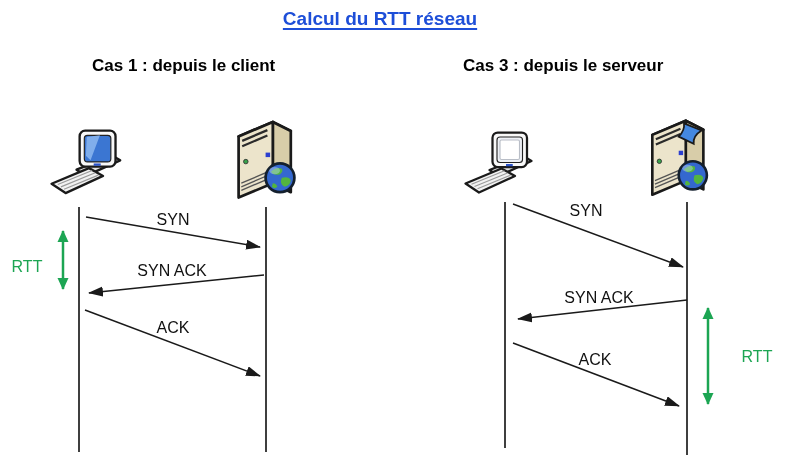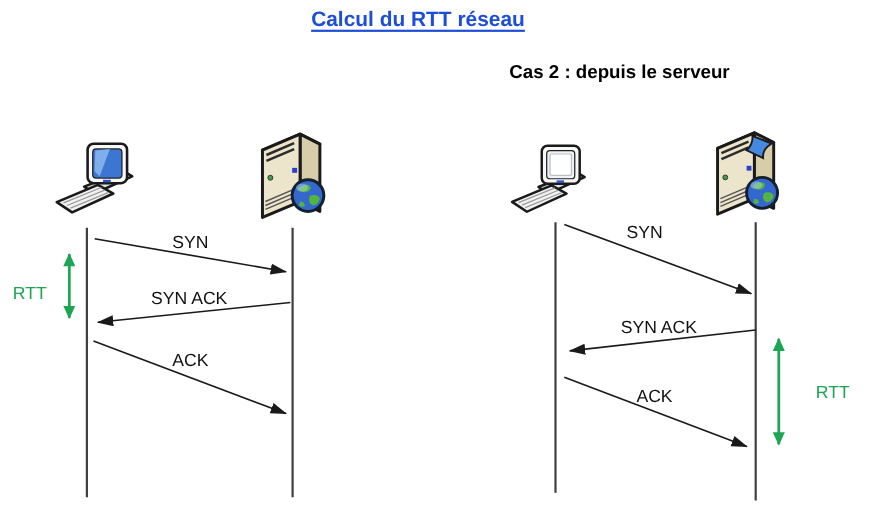--- a/index.html
+++ b/index.html
@@ -18,21 +18,22 @@
   .rtt-line{stroke:#1ca553;stroke-width:2.5;fill:none;}
   .rtt-label{font-size:16px;fill:#1ca553;text-anchor:middle;font-family:"Liberation Sans",sans-serif;}
   .outline{stroke:#1a1a1a;stroke-width:3;stroke-linejoin:round;}
 </style>
 </head>
 <body>
 
 <div class="stage">
 
   <div class="page-title">Calcul du RTT réseau</div>
-  <div class="case-heading c2">Cas 2 : depuis le serveur</div>
+  <div class="case-heading c1">Cas 1 : depuis le client</div>
+  <div class="case-heading c2">Cas 3 : depuis le serveur</div>
 
   <svg class="diagram" width="800" height="461" viewBox="0 0 800 461">
     <defs>
       <marker id="ahBlack" markerUnits="userSpaceOnUse" markerWidth="16" markerHeight="12" refX="14" refY="5" orient="auto">
         <path d="M0,0 L15,5 L0,10 z" fill="#1a1a1a"></path>
       </marker>
       <marker id="ahGreenEnd" markerUnits="userSpaceOnUse" markerWidth="14" markerHeight="12" refX="11" refY="5.5" orient="auto">
         <path d="M0,0 L12,5.5 L0,11 z" fill="#1ca553"></path>
       </marker>
       <marker id="ahGreenStart" markerUnits="userSpaceOnUse" markerWidth="14" markerHeight="12" refX="1" refY="5.5" orient="auto">

